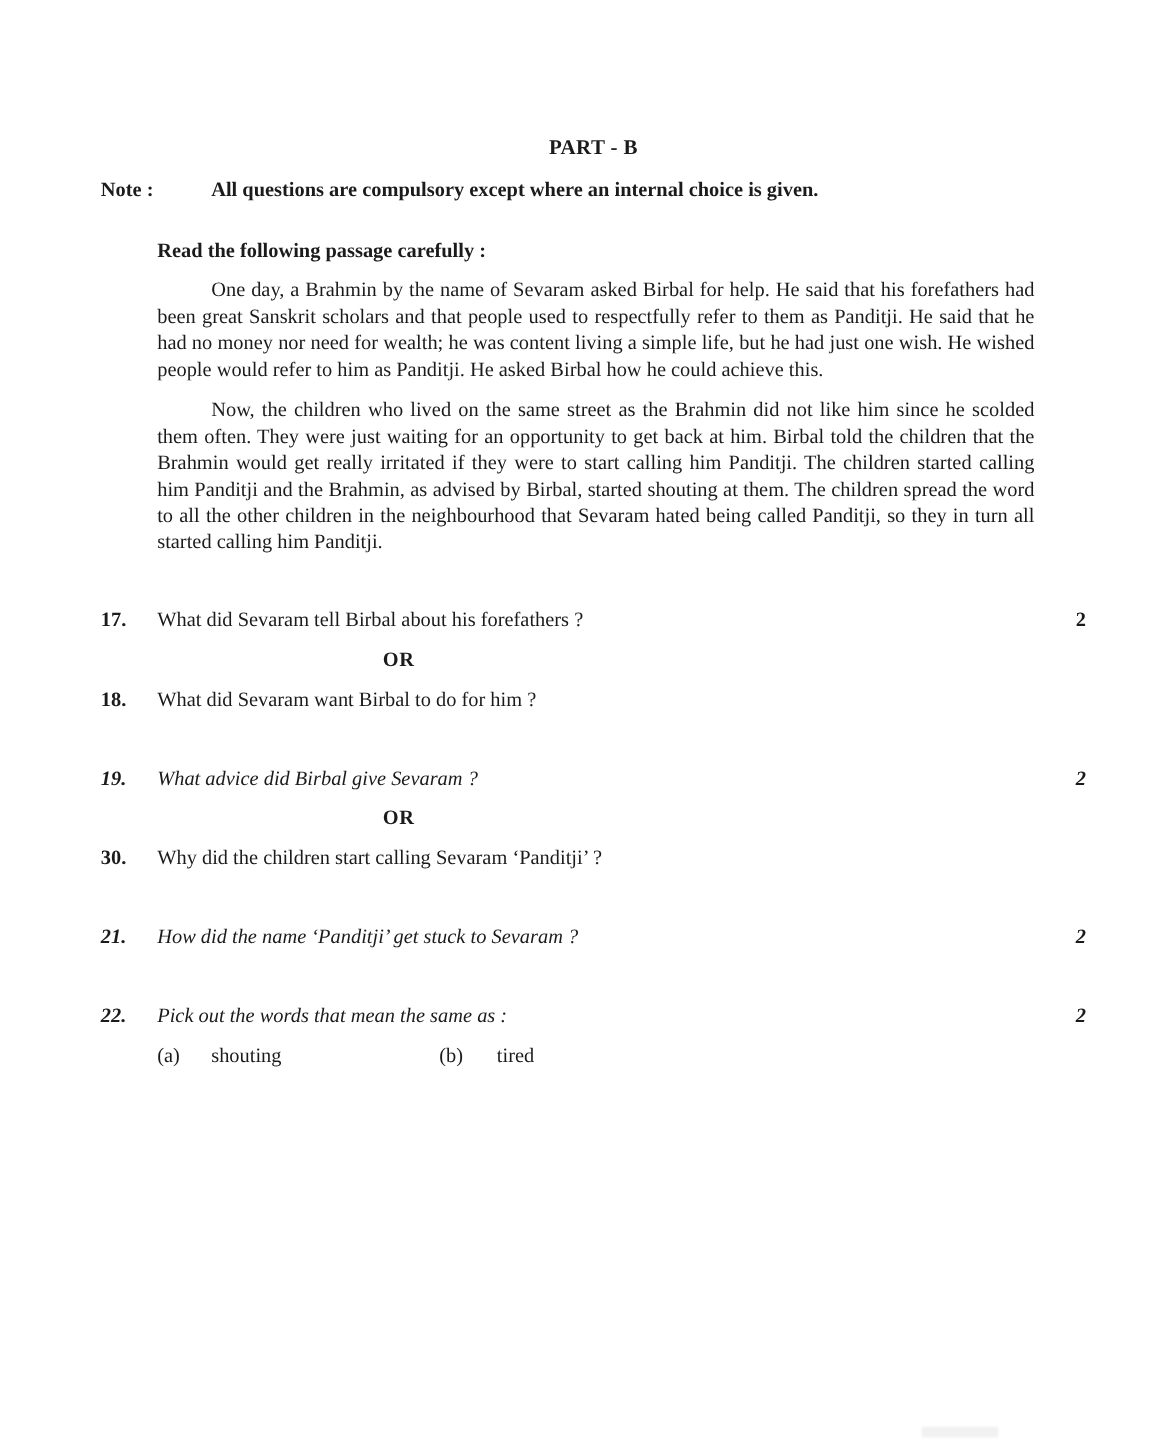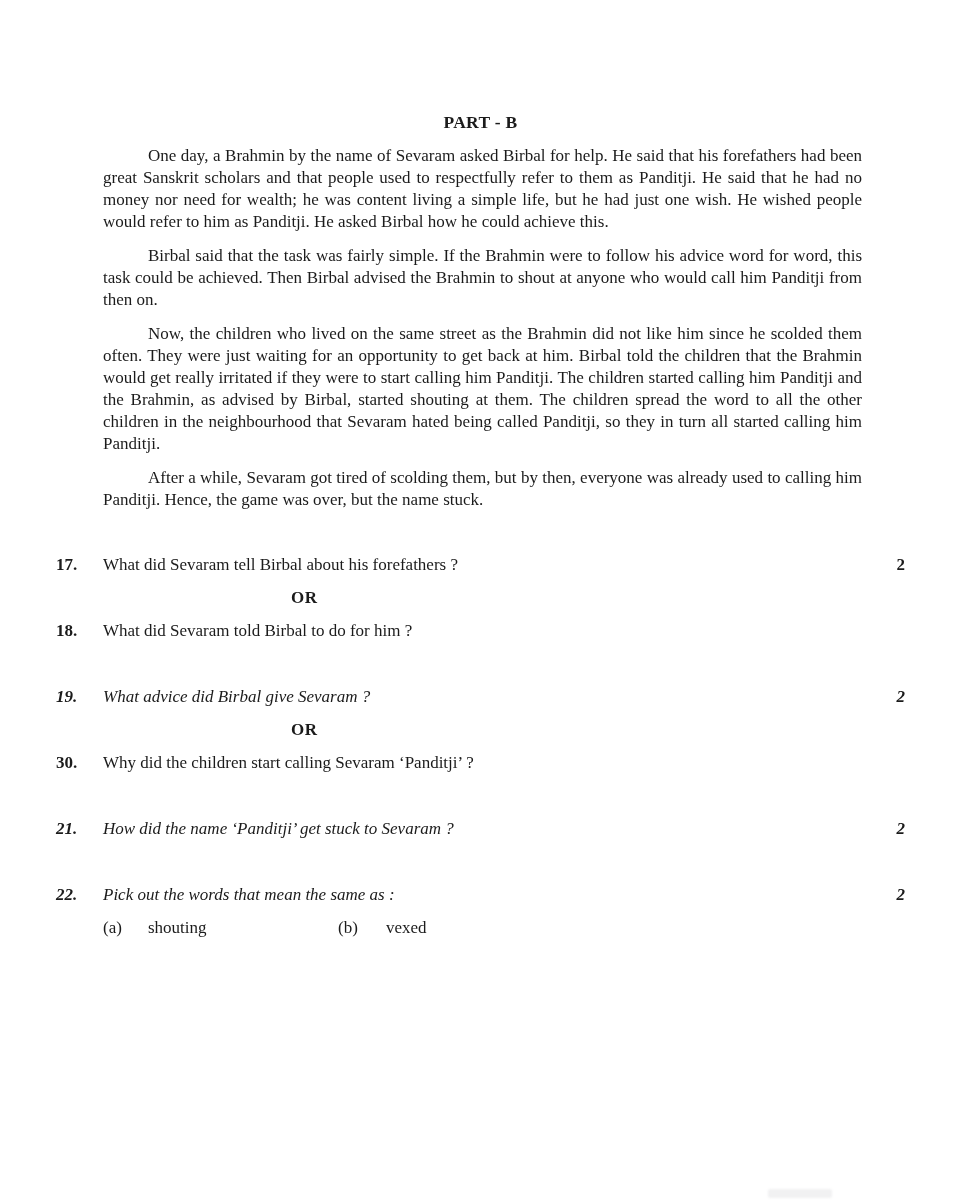--- a/index.html
+++ b/index.html
@@ -14,21 +14,21 @@
     margin: 0 auto;
     background: #ffffff;
     font-family: "Liberation Serif", "DejaVu Serif", serif;
     color: #1b1b1b;
     font-size: 17px;
     overflow: hidden;
     box-sizing: border-box;
     padding-top: 112px;
   }
   .content {
-    margin-left: 56px;
+    margin-left: 84px;
     margin-right: 72px; 
   }
   .part-title {
     text-align: center;
     font-weight: bold;
     font-size: 17.5px;
     letter-spacing: 0.3px;
   }
   .note-row {
     display: flex;
@@ -113,44 +113,47 @@
   }
 </style>
 </head>
 <body>
 
 <div class="page">
   <div class="content">
 
     <div class="part-title">PART - B</div>
 
+    <div class="note-row">
+      <span class="note-label">Note :</span>
+      <span class="note-text">All questions are compulsory except where an internal choice is given.</span>
+    </div>
 
 
+    <div class="passage-intro">Read the following passage carefully :</div>
 
     <div class="passage">
       <p>One day, a Brahmin by the name of Sevaram asked Birbal for help.  He said that his forefathers had been great Sanskrit scholars and that people used to respectfully refer to them as Panditji.  He said that he had no money nor need for wealth; he was content living a simple life, but he had just one wish.  He wished people would refer to him as Panditji.  He asked Birbal how he could achieve this.</p>
-      <p>Birbal said that the task was fairly simple.  If the Brahmin were to follow his advice word for word, this task could be achieved.  Then Birbal advised the Brahmin to shout at anyone who would call him Panditji from then on.</p>
       <p>Now, the children who lived on the same street as the Brahmin did not like him since he scolded them often.  They were just waiting for an opportunity to get back at him.  Birbal told the children that the Brahmin would get really irritated if they were to start calling him Panditji.  The children started calling him Panditji and the Brahmin, as advised by Birbal, started shouting at them.  The children spread the word to all the other children in the neighbourhood that Sevaram hated being called Panditji, so they in turn all started calling him Panditji.</p>
-      <p>After a while, Sevaram got tired of scolding them, but by then, everyone was already used to calling him Panditji.  Hence, the game was over, but the name stuck.</p>
     </div>
 
 
     <div>
 
       <div class="q-row mt-43">
         <span class="q-num">17.</span>
         <span class="q-text">What did Sevaram tell Birbal about his forefathers ?</span>
         <span class="q-marks">2</span>
       </div>
 
       <div class="or-row mt-11">OR</div>
 
       <div class="q-row mt-11">
         <span class="q-num">18.</span>
-        <span class="q-text">What did Sevaram told Birbal to do for him ?</span>
+        <span class="q-text">What did Sevaram want Birbal to do for him ?</span>
         <span class="q-marks"></span>
       </div>
 
       <div class="q-row mt-44">
         <span class="q-num">19.</span>
         <span class="q-text">What advice did Birbal give Sevaram ?</span>
         <span class="q-marks">2</span>
       </div>
 
       <div class="or-row mt-11">OR</div>
@@ -170,20 +173,20 @@
       <div class="q-row mt-44">
         <span class="q-num">22.</span>
         <span class="q-text">Pick out the words that mean the same as :</span>
         <span class="q-marks">2</span>
       </div>
 
       <div class="sub-row">
         <span class="sub-label-a">(a)</span>
         <span class="sub-text-a">shouting</span>
         <span class="sub-label-b">(b)</span>
-        <span class="sub-text-b">vexed</span>
+        <span class="sub-text-b">tired</span>
       </div>
 
     </div>
   </div>
 
   <div class="faint-watermark"></div>
 </div>
 
 </body></html>

